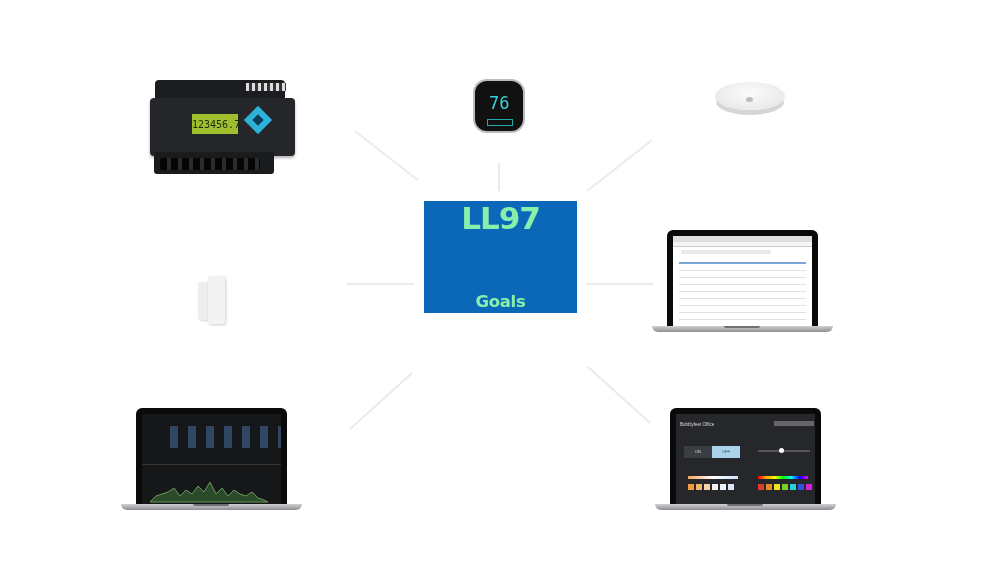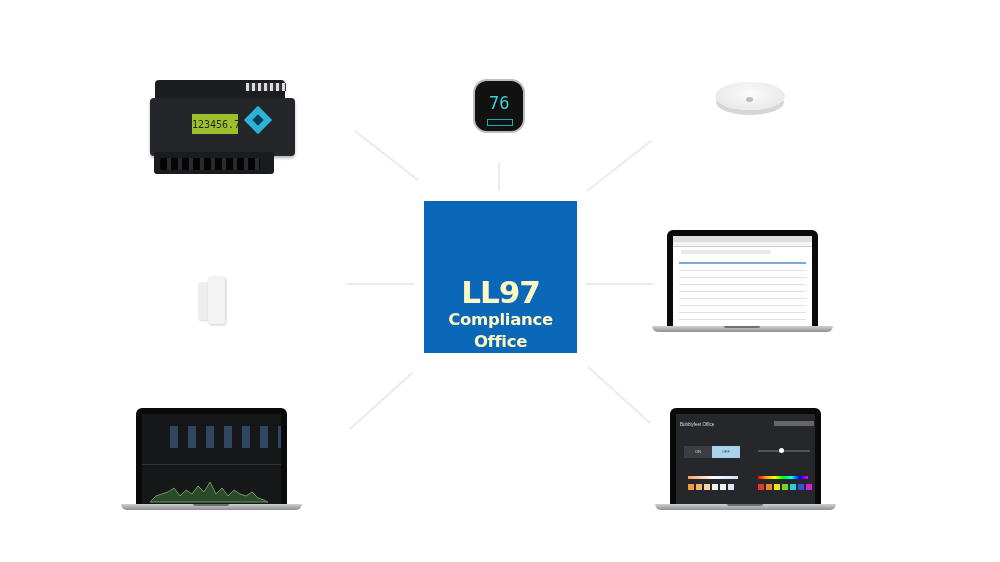--- a/index.html
+++ b/index.html
@@ -1,18 +1,18 @@
 <!DOCTYPE html>
 <html><head>
 <meta charset="utf-8">
 <style>
   html,body{margin:0;padding:0;background:#ffffff;}
   body{width:1000px;height:562px;position:relative;overflow:hidden;font-family:"Liberation Sans",sans-serif;}
   .spoke{position:absolute;background:#ebebeb;height:2px;transform-origin:0 50%;}
-  .hub{position:absolute;left:424px;top:201px;width:153px;height:152px;background:#0b67b8;display:flex;flex-direction:column;align-items:center;justify-content:flex-end;color:#fef9c3;}
+  .hub{position:absolute;left:424px;top:201px;width:153px;height:112px;background:#0b67b8;display:flex;flex-direction:column;align-items:center;justify-content:space-between;color:#86efac;}
   .hub .t1{font-family:"DejaVu Sans",sans-serif;font-weight:bold;font-size:31px;letter-spacing:-1px;line-height:34px;}
   .hub .t2{font-family:"DejaVu Sans",sans-serif;font-weight:bold;font-size:16.5px;line-height:22px;letter-spacing:-0.3px;}
   .dev{position:absolute;}
   
   .meter{left:150px;top:80px;width:145px;height:95px;padding-left:8px;}
   .meter .back{position:absolute;left:5px;top:0;width:130px;height:30px;background:#1c1d20;border-radius:4px;}
   .meter .body{position:absolute;left:0;top:18px;width:145px;height:58px;background:#25262a;border-radius:4px;box-shadow:0 2px 3px rgba(0,0,0,.3);}
   .meter .bottom{position:absolute;left:4px;top:72px;width:120px;height:22px;background:#1a1b1d;border-radius:3px;}
   .meter .lcd{position:absolute;left:42px;top:34px;width:46px;height:20px;background:#9fbf2f;color:#1e2a08;font-size:10px;line-height:22px;text-align:center;font-family:"DejaVu Sans Mono",monospace;}
   .meter .pad{position:absolute;left:98px;top:30px;width:20px;height:20px;background:#2bb3d9;transform:rotate(45deg);}
@@ -53,22 +53,21 @@
 <div class="spoke" style="left:355px;top:130px;width:80px;transform:rotate(38deg);"></div>
 <div class="spoke" style="left:499px;top:162px;width:28px;transform:rotate(90deg);"></div>
 <div class="spoke" style="left:587px;top:190px;width:82px;transform:rotate(-38deg);"></div>
 <div class="spoke" style="left:347px;top:283px;width:67px;"></div>
 <div class="spoke" style="left:586px;top:283px;width:67px;"></div>
 <div class="spoke" style="left:350px;top:428px;width:84px;transform:rotate(-42deg);"></div>
 <div class="spoke" style="left:588px;top:366px;width:84px;transform:rotate(42deg);"></div>
 
 <div class="hub">
   <div class="t1">LL97</div>
-  <div class="t2">Compliance</div>
-  <div class="t2">Office</div>
+  <div class="t2">Goals</div>
 </div>
 
 <div class="dev meter">
   <div class="back"></div>
   <div class="terms"></div>
   <div class="body"></div>
   <div class="lcd">123456.7</div>
   <div class="pad">
       <i></i>
     </div>

